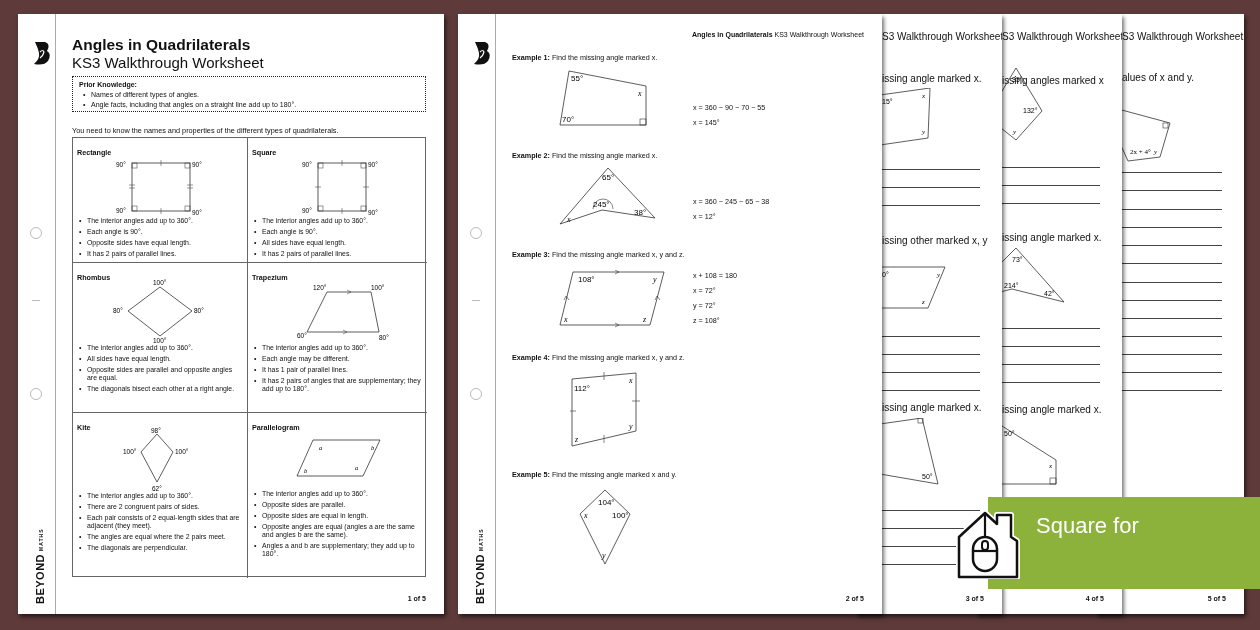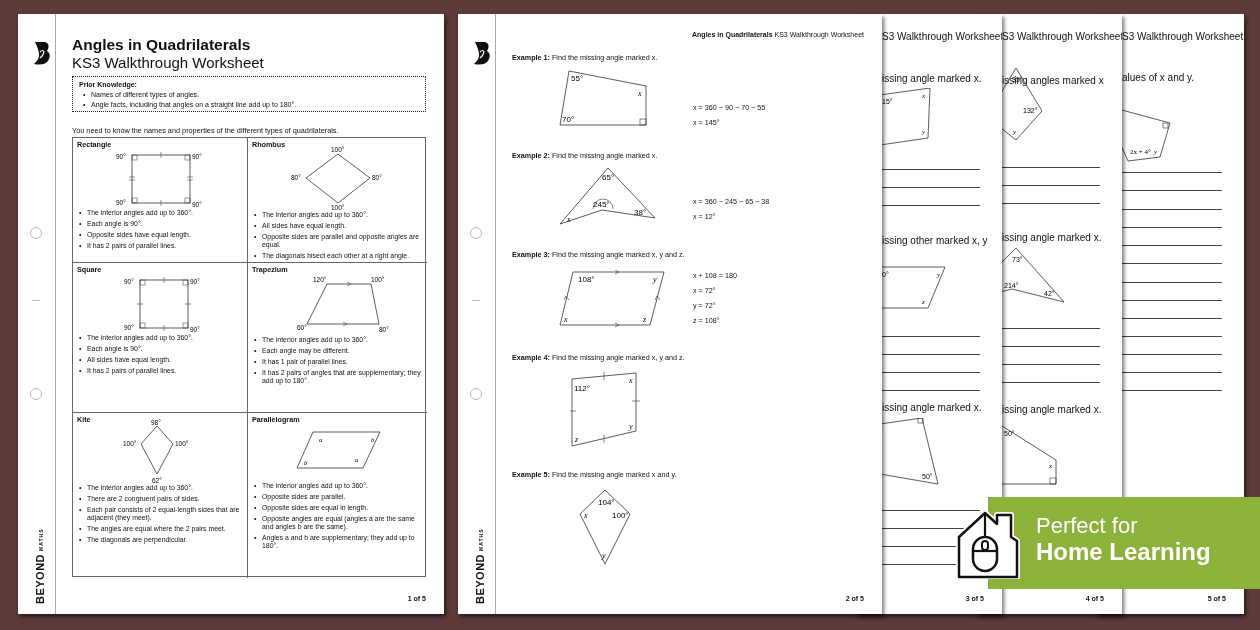--- a/index.html
+++ b/index.html
@@ -20,21 +20,21 @@
   #p1 .subtitle { position: absolute; left: 54px; top: 40px; font-size: 15px; }
   .prior { position: absolute; left: 54px; top: 62px; width: 354px; height: 36px; border: 1.5px dotted #222; padding: 3px 6px; font-size: 7px; line-height: 10px; }
   .prior .ph { font-weight: bold; }
   .prior li { list-style: none; padding-left: 12px; position: relative; }
   .prior li::before { content: "•"; position: absolute; left: 4px; }
   .intro { position: absolute; left: 54px; top: 112px; font-size: 7.3px; }
   .grid { position: absolute; left: 54px; top: 123px; width: 354px; height: 440px; border: 1px solid #666; display: grid; grid-template-columns: 175px 179px; grid-template-rows: 125px 150px 165px; }
   .cell { border-right: 1px solid #666; border-bottom: 1px solid #666; position: relative; padding: 2px 4px; }
   .cell:nth-child(2n) { border-right: none; }
   .cell:nth-child(n+5) { border-bottom: none; }
-  .cell .ch { font-size: 7.2px; font-weight: bold; }
+  .cell .ch { font-size: 7.2px; font-weight: bold; margin-top: 8px; }
   .cell svg { display: block; margin: 0 auto; }
   .cell ul { list-style: none; font-size: 6.9px; line-height: 8.4px; }
   .cell li { padding-left: 10px; position: relative; margin-bottom: 2.5px; }
   .cell li::before { content: "•"; position: absolute; left: 2px; }
 
   
   #p5 { left: 1096px; top: 14px; width: 148px; height: 600px; }
   #p4 { left: 976px; top: 14px; width: 146px; height: 600px; }
   #p3 { left: 856px; top: 14px; width: 146px; height: 600px; }
   .edge-shadow { position: absolute; left: 0; top: 0; bottom: 0; width: 6px; background: linear-gradient(to right, #555, #ddd 60%, #fff); }
@@ -272,37 +272,20 @@
       </svg>
       <ul>
         <li>The interior angles add up to 360°.</li>
         <li>Each angle is 90°.</li>
         <li>Opposite sides have equal length.</li>
         <li>It has 2 pairs of parallel lines.</li>
       </ul>
     </div>
 
     <div class="cell">
-      <div class="ch">Rhombus</div>
-      <svg width="130" height="66" style="margin-top:-4px">
-        <polyline points="65,9 97,33 65,58 33,33 65,9" fill="none" stroke="#333" stroke-width="0.8"></polyline>
-        <text x="58" y="7" font-size="6.5">100°</text>
-        <text x="18" y="35" font-size="6.5">80°</text>
-        <text x="99" y="35" font-size="6.5">80°</text>
-        <text x="58" y="65" font-size="6.5">100°</text>
-      </svg>
-      <ul>
-        <li>The interior angles add up to 360°.</li>
-        <li>All sides have equal length.</li>
-        <li>Opposite sides are parallel and opposite angles are equal.</li>
-        <li>The diagonals bisect each other at a right angle.</li>
-      </ul>
-    </div>
-
-    <div class="cell">
       <div class="ch">Square</div>
       <svg width="120" height="60">
         <rect x="40" y="6" width="48" height="48" fill="none" stroke="#333" stroke-width="0.8"></rect>
         <rect x="40" y="6" width="5" height="5" fill="none" stroke="#333" stroke-width="0.5"></rect>
         <rect x="83" y="6" width="5" height="5" fill="none" stroke="#333" stroke-width="0.5"></rect>
         <rect x="40" y="49" width="5" height="5" fill="none" stroke="#333" stroke-width="0.5"></rect>
         <rect x="83" y="49" width="5" height="5" fill="none" stroke="#333" stroke-width="0.5"></rect>
         <path d="M64 3 L64 9 M64 51 L64 57 M37 30 L43 30 M85 30 L91 30" stroke="#333" stroke-width="0.5"></path>
         <text x="24" y="10" font-size="6.5">90°</text>
         <text x="90" y="10" font-size="6.5">90°</text>
@@ -311,20 +294,37 @@
       </svg>
       <ul>
         <li>The interior angles add up to 360°.</li>
         <li>Each angle is 90°.</li>
         <li>All sides have equal length.</li>
         <li>It has 2 pairs of parallel lines.</li>
       </ul>
     </div>
 
     <div class="cell">
+      <div class="ch">Rhombus</div>
+      <svg width="130" height="66" style="margin-top:-4px">
+        <polyline points="65,9 97,33 65,58 33,33 65,9" fill="none" stroke="#333" stroke-width="0.8"></polyline>
+        <text x="58" y="7" font-size="6.5">100°</text>
+        <text x="18" y="35" font-size="6.5">80°</text>
+        <text x="99" y="35" font-size="6.5">80°</text>
+        <text x="58" y="65" font-size="6.5">100°</text>
+      </svg>
+      <ul>
+        <li>The interior angles add up to 360°.</li>
+        <li>All sides have equal length.</li>
+        <li>Opposite sides are parallel and opposite angles are equal.</li>
+        <li>The diagonals bisect each other at a right angle.</li>
+      </ul>
+    </div>
+
+    <div class="cell">
       <div class="ch">Trapezium</div>
       <svg width="130" height="66" style="margin-top:-4px">
         <polyline points="54,14 98,14 106,54 34,54 54,14" fill="none" stroke="#333" stroke-width="0.8"></polyline>
         <path d="M74 12 L78 14 L74 16 M70 52 L74 54 L70 56" fill="none" stroke="#333" stroke-width="0.5"></path>
         <text x="40" y="12" font-size="6.5">120°</text>
         <text x="98" y="12" font-size="6.5">100°</text>
         <text x="24" y="60" font-size="6.5">60°</text>
         <text x="106" y="62" font-size="6.5">80°</text>
       </svg>
       <ul>
@@ -369,22 +369,21 @@
         <li>Opposite angles are equal (angles a are the same and angles b are the same).</li>
         <li>Angles a and b are supplementary; they add up to 180°.</li>
       </ul>
     </div>
   </div>
 
   <div class="pageno">1 of 5</div>
 </div>
 
 <div class="banner">
-  <div class="l1">Perfect for</div>
-  <div class="l2">Home Learning</div>
+  <div class="l1">Square for</div>
 </div>
 <svg class="house" viewBox="0 0 66 72">
   <path d="M4 30 L30 6 L42 17 L42 8 L56 8 L56 30 L62 34 L62 70 L4 70 Z" fill="#fff" stroke="#fff" stroke-width="6" stroke-linejoin="round"></path>
   <path d="M4 30 L30 6 L42 17 L42 8 L56 8 L56 30 L62 34 L62 70 L4 70 Z" fill="#fff" stroke="#111" stroke-width="2.5" stroke-linejoin="round"></path>
   <path d="M30 6 L30 30" stroke="#111" stroke-width="2.2"></path>
   <rect x="18" y="30" width="24" height="34" rx="12" fill="none" stroke="#111" stroke-width="2.5"></rect>
   <line x1="18" y1="44" x2="42" y2="44" stroke="#111" stroke-width="2.2"></line>
   <rect x="27" y="34" width="6" height="9" rx="3" fill="none" stroke="#111" stroke-width="2"></rect>
 </svg>
 

